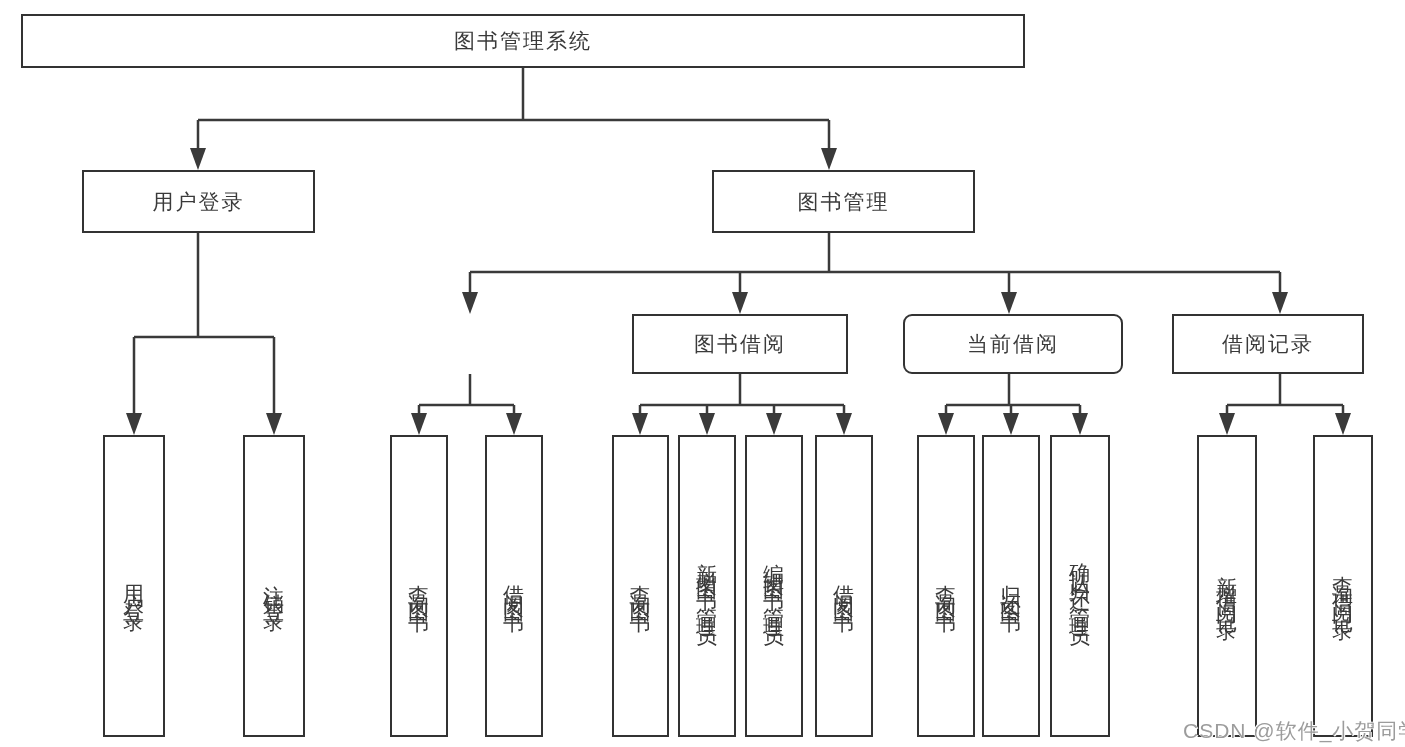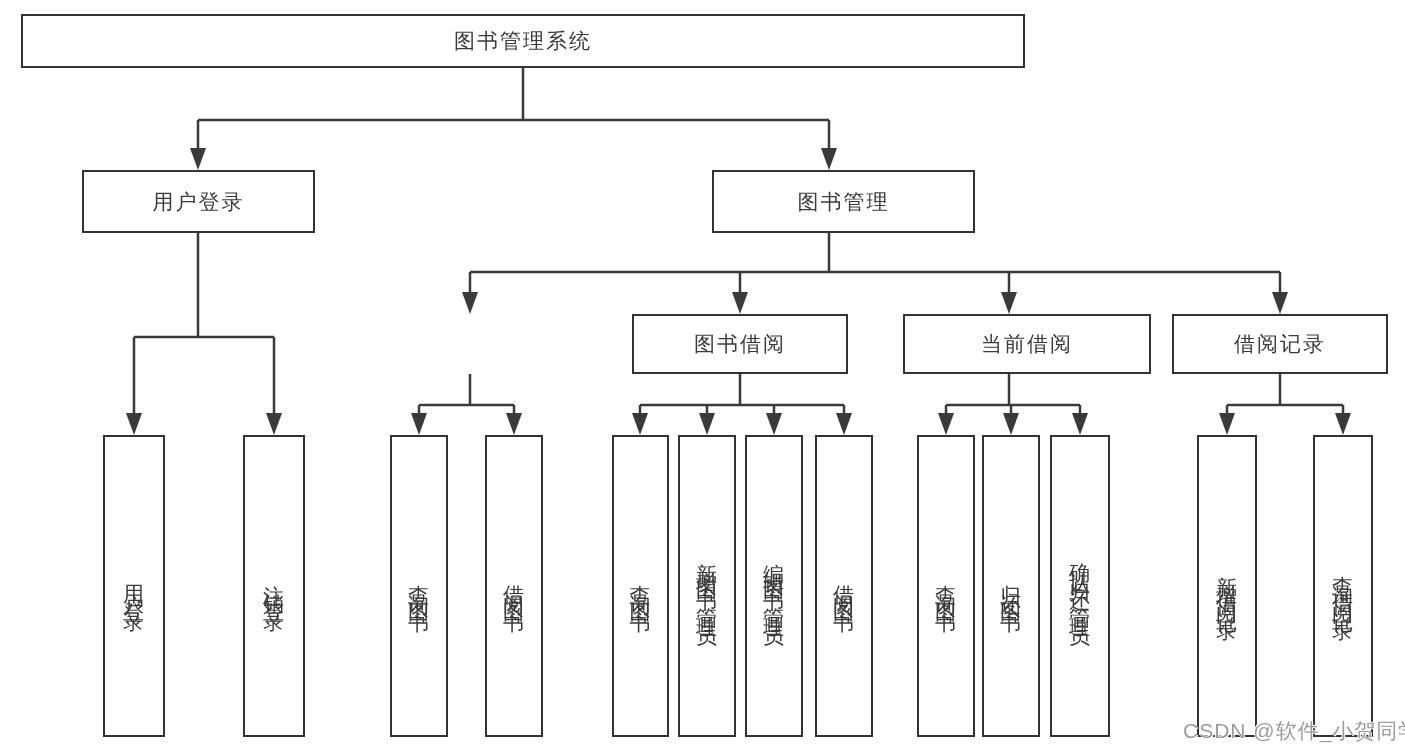--- a/index.html
+++ b/index.html
@@ -98,22 +98,22 @@
       <polygon points="1335,413 1351,413 1343,435"></polygon>
     </g>
   </svg>
 
   <div class="box box-h" style="left:21px; top:14px; width:1004px; height:54px;">图书管理系统</div>
 
   <div class="box box-h" style="left:82px; top:170px; width:233px; height:63px;">用户登录</div>
   <div class="box box-h" style="left:712px; top:170px; width:263px; height:63px;">图书管理</div>
 
   <div class="box box-h" style="left:632px; top:314px; width:216px; height:60px;">图书借阅</div>
-  <div class="box box-h" style="left:903px; top:314px; width:248px; height:60px;">当前借阅</div>
-  <div class="box box-h" style="left:1172px; top:314px; width:216px; height:60px;">借阅记录</div>
+  <div class="box box-h" style="left:903px; top:314px; width:220px; height:60px;border-radius:9px;">当前借阅</div>
+  <div class="box box-h" style="left:1172px; top:314px; width:192px; height:60px;">借阅记录</div>
 
   <div class="box box-v" style="left:103px; top:435px; width:62px; height:302px;">
     <span class="vtext">用户登录</span>
   </div>
   <div class="box box-v" style="left:243px; top:435px; width:62px; height:302px;">
     <span class="vtext">注销登录</span>
   </div>
   <div class="box box-v" style="left:390px; top:435px; width:58px; height:302px;">
     <span class="vtext">查询图书</span>
   </div>

